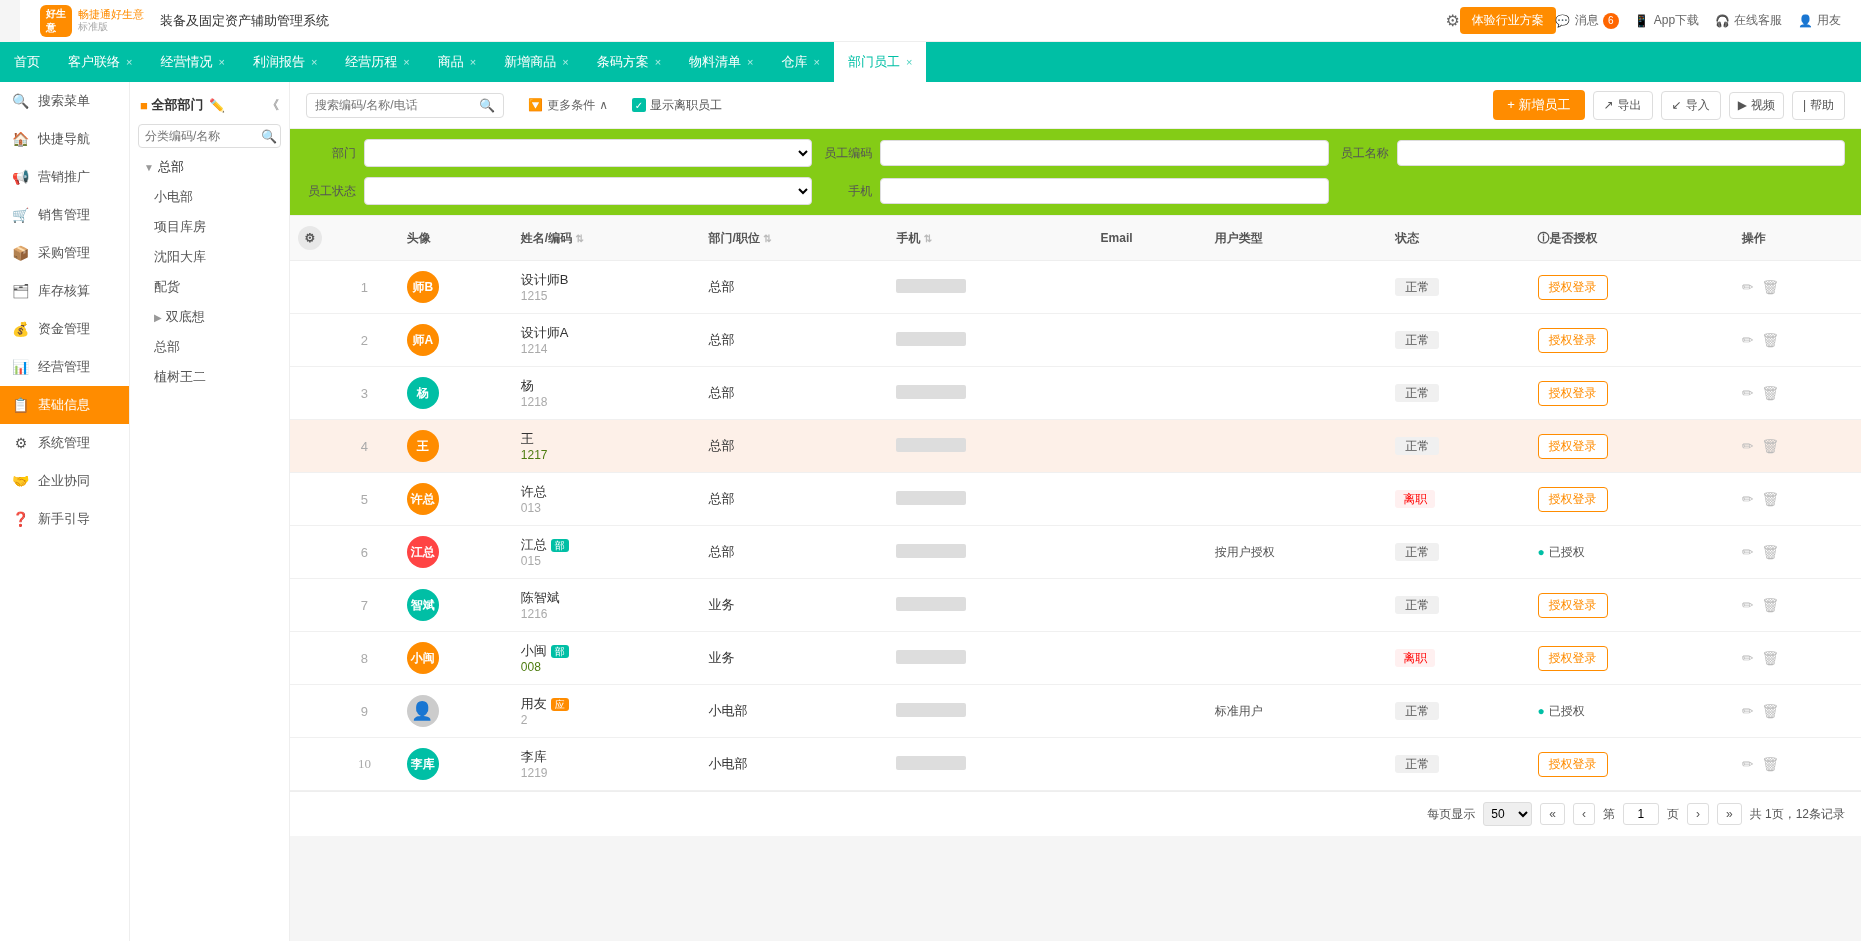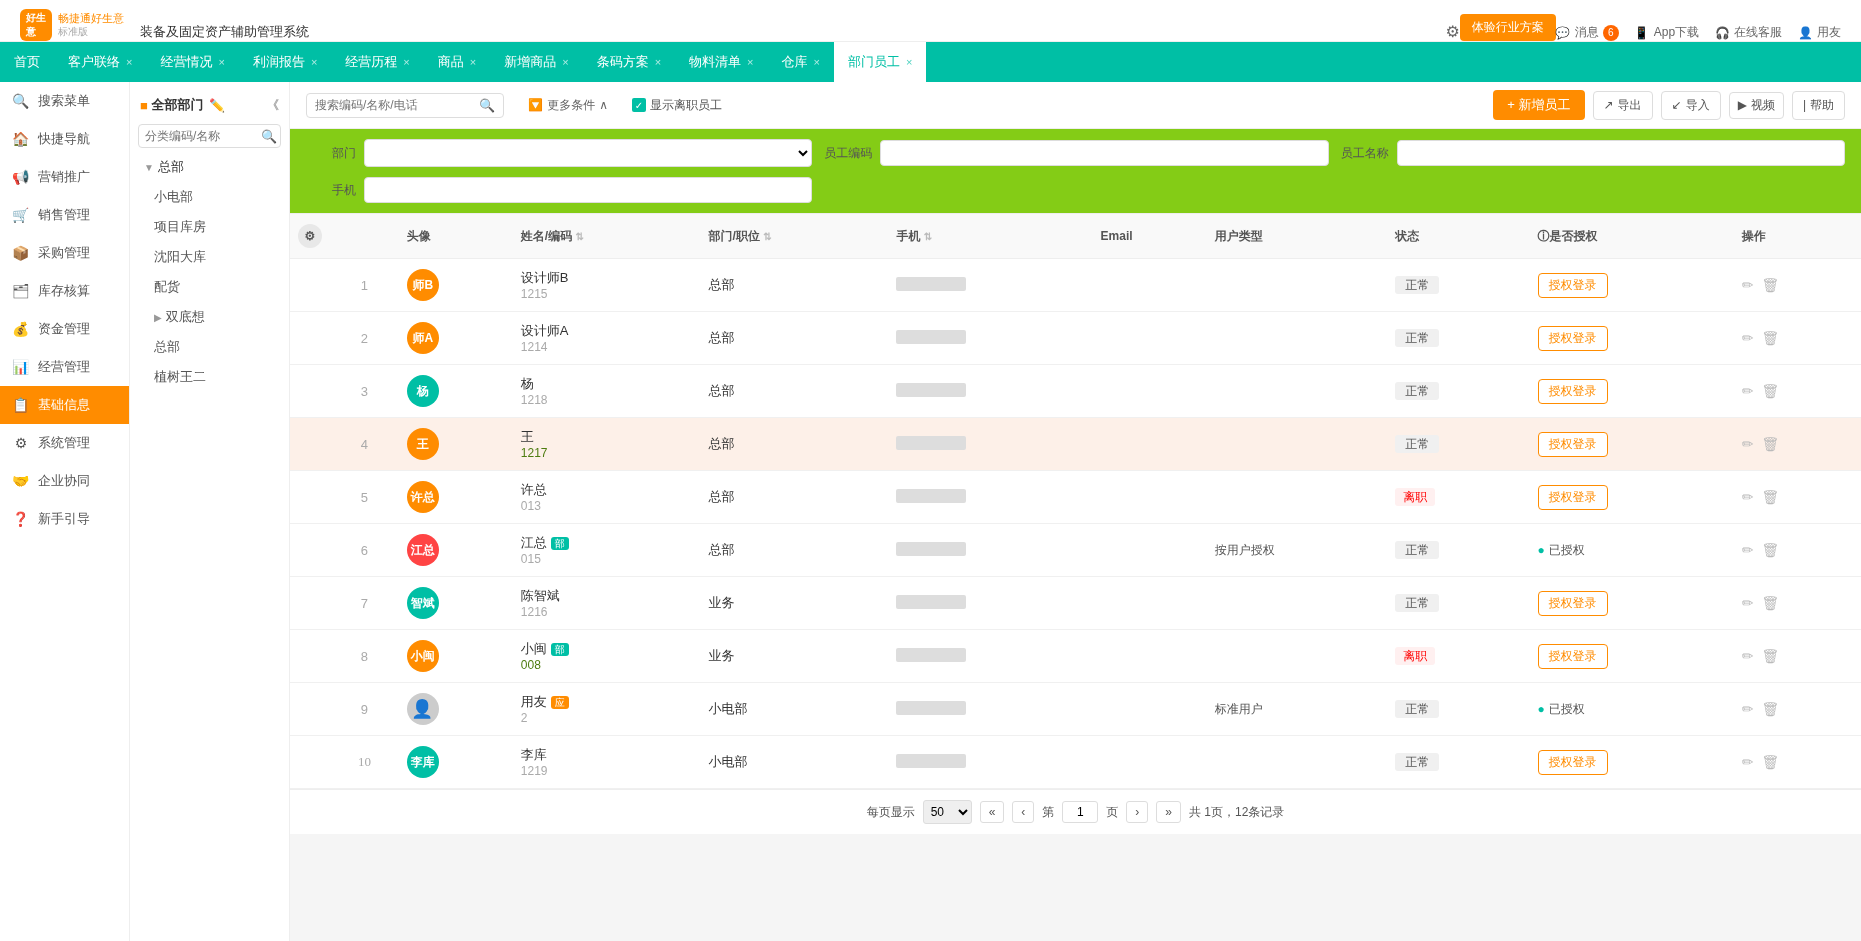--- a/index.html
+++ b/index.html
@@ -1,19 +1,19 @@
 <!DOCTYPE html>
 <html><head>
   <meta charset="utf-8">
   <style>
     * { box-sizing: border-box; margin: 0; padding: 0; }
     body { font-family: 'Microsoft YaHei', Arial, sans-serif; font-size: 13px; background: #f5f5f5; color: #333; }
 
     
-    .top-bar { display: flex; align-items: flex-end; background: #fff; height: 42px; padding: 0 20px; border-bottom: 1px solid #eee; }
+    .top-bar { display: flex; align-items: center; background: #fff; height: 42px; padding: 0 20px; border-bottom: 1px solid #eee; margin-left: 20px; }
     .logo-area { display: flex; align-items: center; gap: 6px; width: 120px; }
     .logo-icon { width: 32px; height: 32px; background: #ff8c00; border-radius: 6px; display: flex; align-items: center; justify-content: center; color: #fff; font-size: 10px; font-weight: bold; }
     .logo-text { font-size: 11px; color: #ff8c00; line-height: 1.2; }
     .system-title { flex: 1; font-size: 13px; color: #333; }
     .top-actions { display: flex; align-items: center; gap: 16px; margin-left: auto; }
     .top-btn { display: flex; align-items: center; gap: 4px; font-size: 12px; color: #666; cursor: pointer; }
     .top-btn .badge { background: #f60; color: #fff; border-radius: 50%; width: 16px; height: 16px; font-size: 10px; display: flex; align-items: center; justify-content: center; }
     .trial-btn { background: #ff8c00; color: #fff; border: none; border-radius: 4px; padding: 5px 12px; cursor: pointer; font-size: 12px; }
     .gear-btn { color: #666; font-size: 16px; cursor: pointer; background: none; border: none; }
 
@@ -77,21 +77,21 @@
     .btn-auth { border: 1px solid #ff8c00; color: #ff8c00; background: #fff; border-radius: 4px; padding: 3px 10px; cursor: pointer; font-size: 12px; white-space: nowrap; }
     .auth-granted { color: #555; font-size: 12px; display: flex; align-items: center; gap: 4px; }
     .dot-green { color: #00bfa5; }
     .op-icons { display: flex; gap: 8px; color: #999; font-size: 14px; }
     .op-icon { cursor: pointer; color: #bbb; }
     .tag-dept { background: #00bfa5; color: #fff; font-size: 10px; padding: 1px 4px; border-radius: 3px; margin-left: 4px; }
     .tag-ying { background: #ff8c00; color: #fff; font-size: 10px; padding: 1px 4px; border-radius: 3px; margin-left: 4px; }
     .phone-blur { background: #ddd; width: 70px; height: 14px; border-radius: 2px; display: inline-block; }
 
     
-    .pagination { display: flex; align-items: center; justify-content: center; padding: 10px 16px; background: #fff; border-top: 1px solid #eee; gap: 8px; font-size: 12px; color: #555; }
+    .pagination { display: flex; align-items: center; justify-content: flex-end; padding: 10px 16px; background: #fff; border-top: 1px solid #eee; gap: 8px; font-size: 12px; color: #555; }
     .page-btn { border: 1px solid #ddd; background: #fff; padding: 3px 8px; cursor: pointer; border-radius: 3px; color: #555; font-size: 12px; }
     .page-btn:disabled { color: #ccc; cursor: default; }
     .page-input { width: 36px; border: 1px solid #ddd; border-radius: 3px; text-align: center; padding: 3px; font-size: 12px; }
 
     
     .settings-circle { width: 24px; height: 24px; border-radius: 50%; background: #e8e8e8; display: flex; align-items: center; justify-content: center; cursor: pointer; font-size: 12px; color: #555; }
     .col-settings { width: 36px; text-align: center; }
 
     .sort-icon { color: #bbb; font-size: 10px; }
     .collapse-btn { cursor: pointer; color: #aaa; font-size: 12px; }
@@ -312,20 +312,26 @@
           <option></option>
         </select>
       </div>
       <div class="filter-row">
         <label class="filter-label">员工编码</label>
         <input class="filter-input" type="text" style="">
       </div>
       <div class="filter-row">
         <label class="filter-label">员工名称</label>
         <input class="filter-input" type="text" style="">
+      </div>
+      <div class="filter-row">
+        <label class="filter-label">员工状态</label>
+        <select class="filter-select">
+          <option></option>
+        </select>
       </div>
       <div class="filter-row">
         <label class="filter-label">手机</label>
         <input class="filter-input" type="text" style="">
       </div>
     </div>
 
     <div class="table-container">
       <table>
         <thead>

